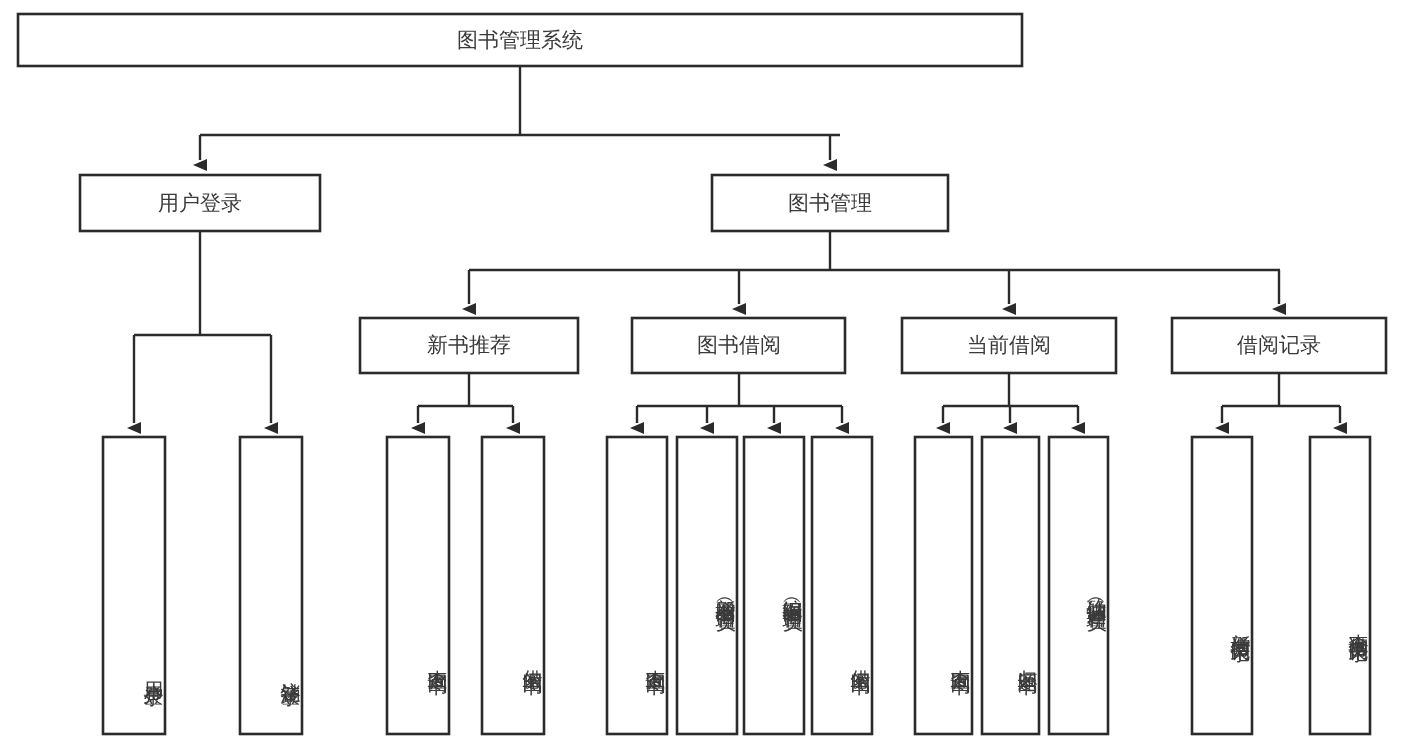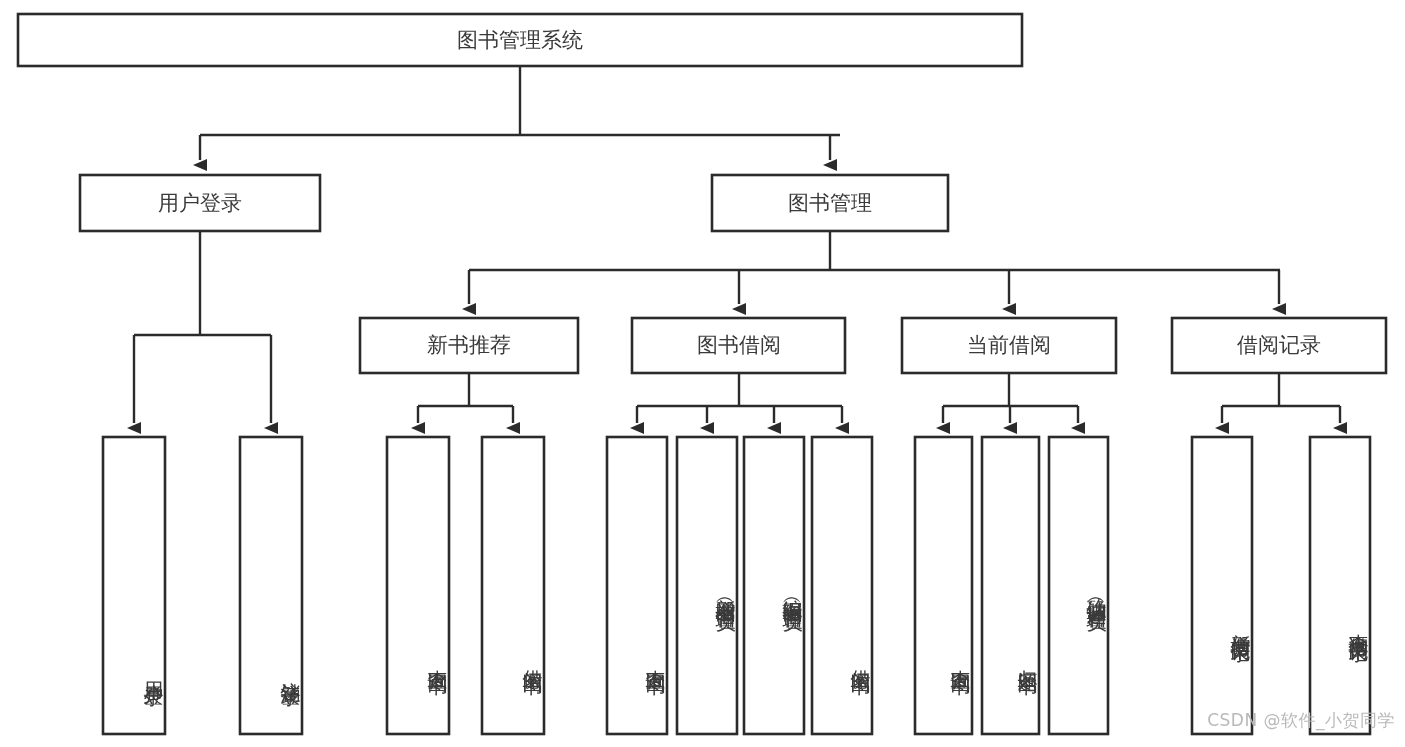--- a/index.html
+++ b/index.html
@@ -202,14 +202,13 @@
   <div class="leaf-label" style="left:607px; top:437px;  width:60px; height:297px; padding-top:72px;">查询图书</div>
   <div class="leaf-label" style="left:677px; top:437px;  width:60px; height:297px; padding-top:6px;">新增图书（管理员）</div>
   <div class="leaf-label" style="left:744px; top:437px;  width:60px; height:297px; padding-top:6px;">编辑图书（管理员）</div>
   <div class="leaf-label" style="left:812px; top:437px;  width:60px; height:297px; padding-top:72px;">借阅图书</div>
   <div class="leaf-label" style="left:915px; top:437px;  width:57px; height:297px; padding-top:72px;">查询图书</div>
   <div class="leaf-label" style="left:982px; top:437px;  width:57px; height:297px; padding-top:72px;">归还图书</div>
   <div class="leaf-label" style="left:1049px; top:437px; width:59px; height:297px; padding-top:6px;">确认归还（管理员）</div>
   <div class="leaf-label" style="left:1192px; top:437px; width:60px; height:297px; padding-top:38px;">新增借阅记录</div>
   <div class="leaf-label" style="left:1310px; top:437px; width:60px; height:297px; padding-top:38px;">查询借阅记录</div>
 
-  <div class="watermark">CSDN @软件_小贺同学</div>
 </div>
 
 </body></html>

